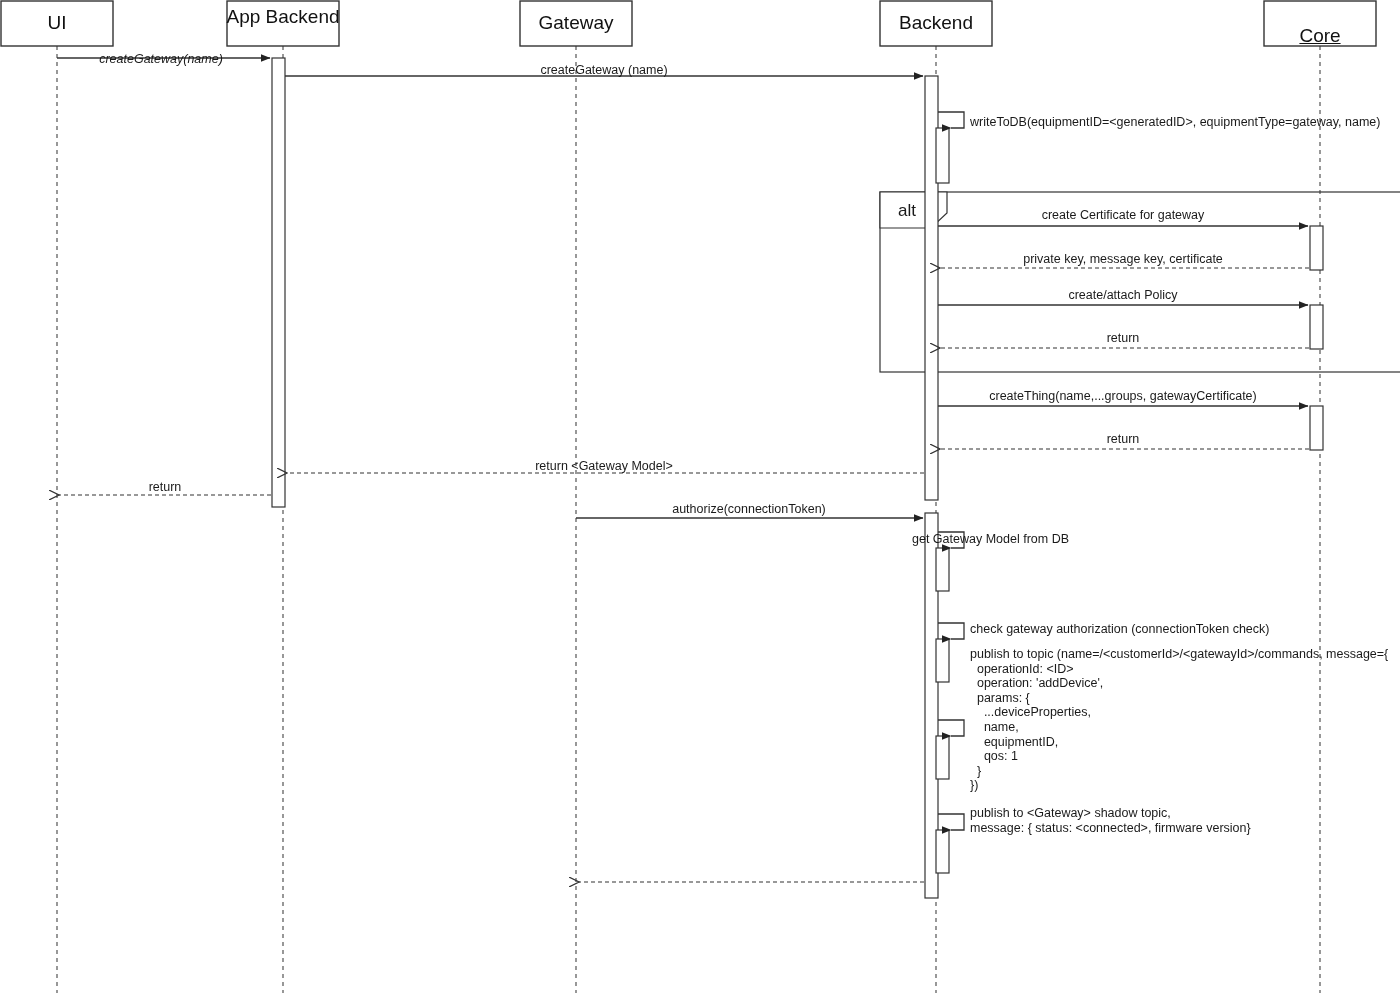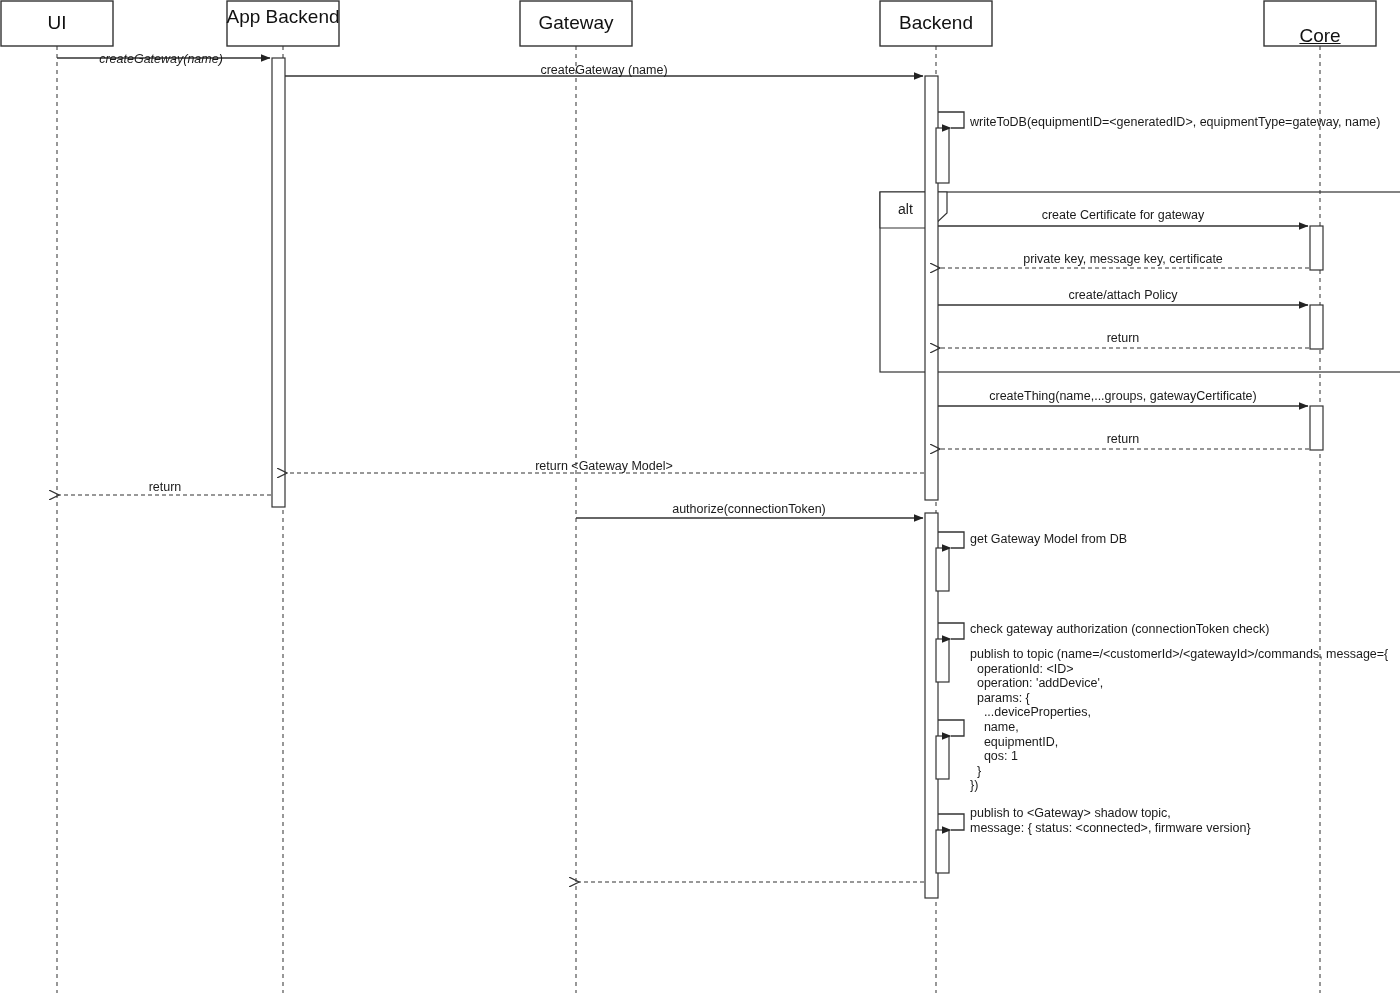--- a/index.html
+++ b/index.html
@@ -3,21 +3,21 @@
 <meta charset="utf-8">
 <title>Sequence Diagram</title>
 <style>
   html,body{margin:0;padding:0;background:#ffffff;}
   body{font-family:"Liberation Sans","DejaVu Sans",sans-serif;}
   #canvas{position:relative;width:1400px;height:993px;overflow:hidden;background:#fff;}
   #svg-layer{position:absolute;left:0;top:0;width:1400px;height:993px;}
   .lbl{position:absolute;font-size:12.5px;color:#1a1a1a;line-height:14.6px;white-space:pre;}
   .lbl.ctr{transform:translateX(-50%);text-align:center;}
   .actor-name{position:absolute;font-size:19px;color:#111;transform:translate(-50%,-50%);white-space:nowrap;}
-  .frame-label{position:absolute;font-size:14px;color:#1a1a1a;}
+  .frame-label{position:absolute;font-size:17px;color:#1a1a1a;}
 </style>
 </head>
 <body>
 
 <div id="canvas">
   <svg id="svg-layer" xmlns="http://www.w3.org/2000/svg" viewBox="0 0 1400 993">
     <defs>
       <marker id="arrow-solid" markerWidth="10" markerHeight="8" refX="9.5" refY="4" orient="auto" markerUnits="userSpaceOnUse">
         <path d="M0,0 L10,4 L0,8 z" fill="#222"></path>
       </marker>
@@ -115,21 +115,21 @@
   <div class="lbl" style="left:970px;top:115px;">writeToDB(equipmentID=&lt;generatedID&gt;, equipmentType=gateway, name)</div>
   <div class="lbl ctr" style="left:1123px;top:208px;">create Certificate for gateway</div>
   <div class="lbl ctr" style="left:1123px;top:252px;">private key, message key, certificate</div>
   <div class="lbl ctr" style="left:1123px;top:288px;">create/attach Policy</div>
   <div class="lbl ctr" style="left:1123px;top:331px;">return</div>
   <div class="lbl ctr" style="left:1123px;top:389px;">createThing(name,...groups, gatewayCertificate)</div>
   <div class="lbl ctr" style="left:1123px;top:432px;">return</div>
   <div class="lbl ctr" style="left:604px;top:459px;">return &lt;Gateway Model&gt;</div>
   <div class="lbl ctr" style="left:165px;top:480px;">return</div>
   <div class="lbl ctr" style="left:749px;top:502px;">authorize(connectionToken)</div>
-  <div class="lbl" style="left:970px;top:532px;">get Gateway Model from DB</div>
+  <div class="lbl" style="left:912px;top:532px;">get Gateway Model from DB</div>
   <div class="lbl" style="left:970px;top:622px;">check gateway authorization (connectionToken check)</div>
   <div class="lbl" style="left:970px;top:647px;">publish to topic (name=/&lt;customerId&gt;/&lt;gatewayId&gt;/commands, message={
   operationId: &lt;ID&gt;
   operation: 'addDevice',
   params: {
     ...deviceProperties,
     name,
     equipmentID,
     qos: 1
   }

